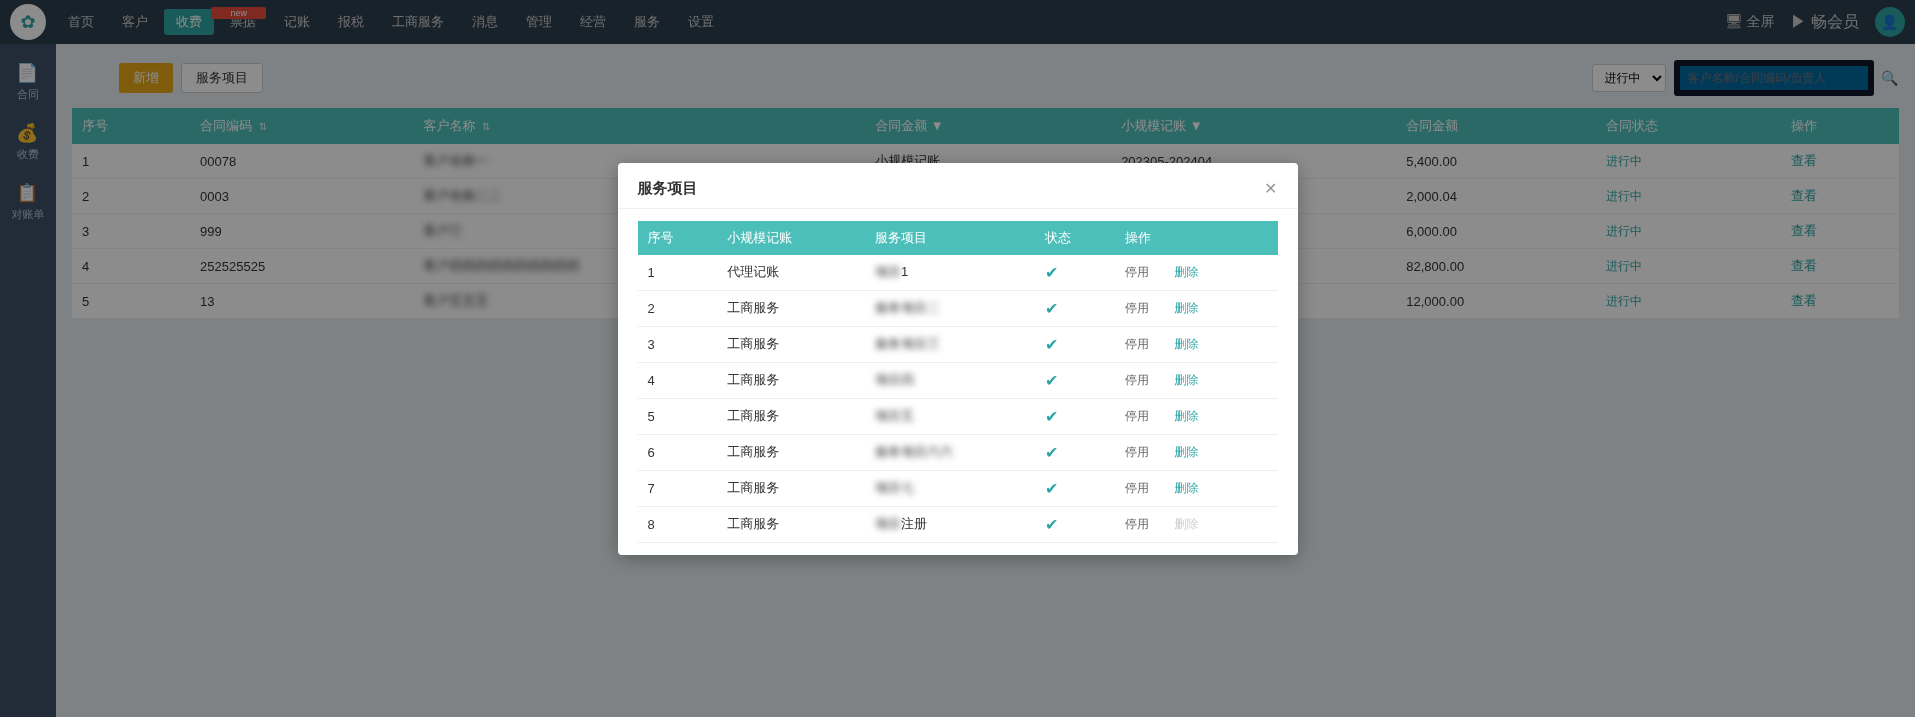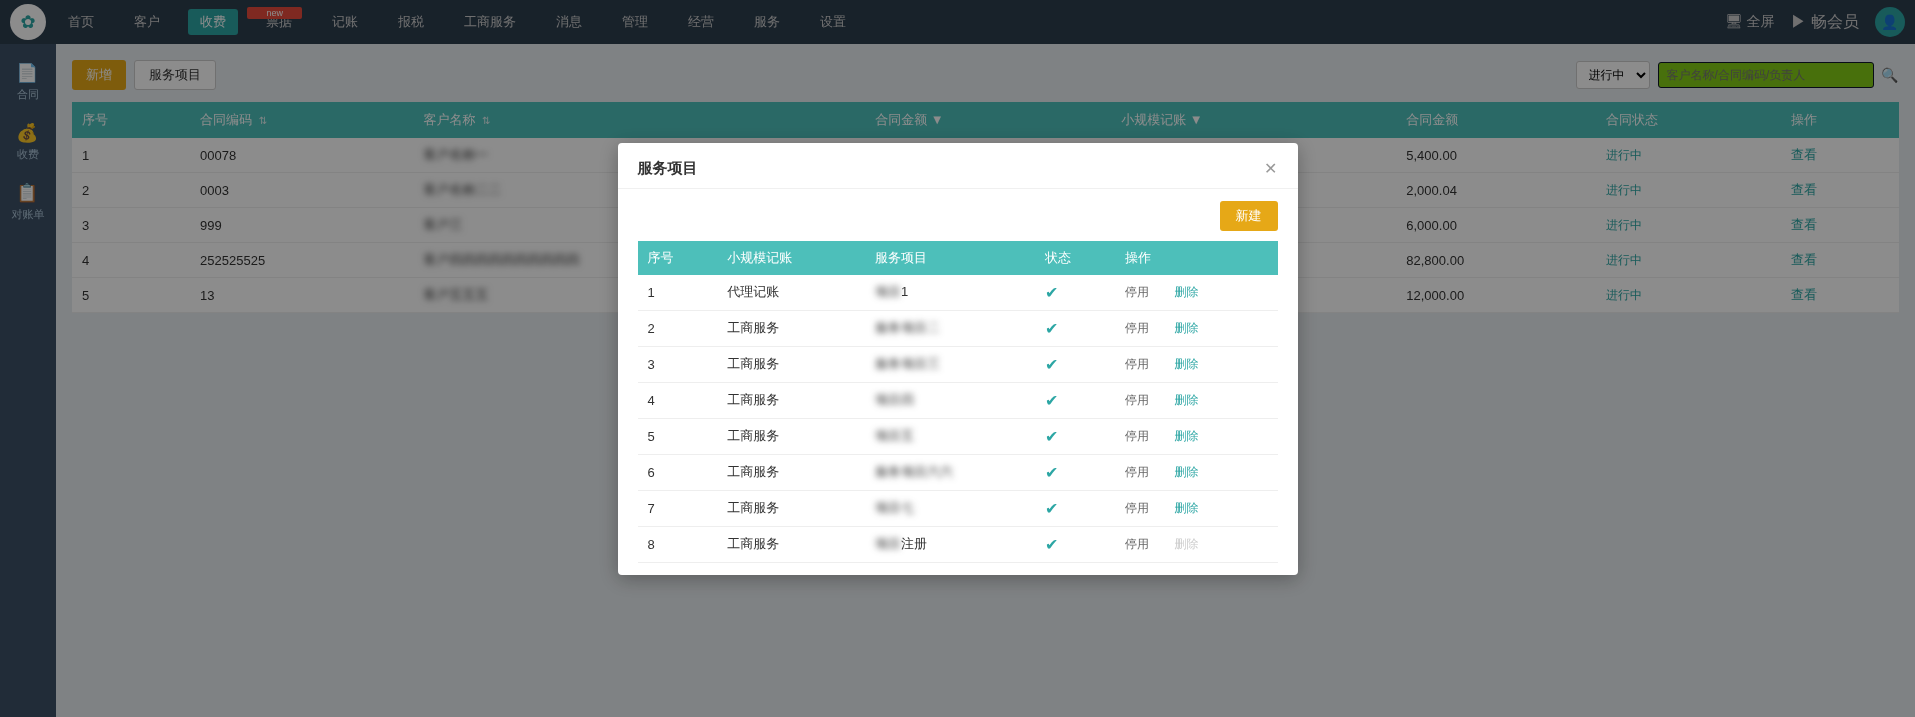--- a/index.html
+++ b/index.html
@@ -17,21 +17,21 @@
     .top-nav .logo {
       width: 36px; height: 36px;
       background: #fff;
       border-radius: 50%;
       display: flex; align-items: center; justify-content: center;
       margin-right: 10px;
       font-size: 18px; color: #2ca6a4;
       flex-shrink: 0;
     }
     .nav-items {
-      display: flex; align-items: center; gap: 16px; flex: 1;
+      display: flex; align-items: center; gap: 4px; flex: 1;
     }
     .nav-item {
       color: #ccc;
       padding: 4px 12px;
       cursor: pointer;
       border-radius: 3px;
       font-size: 13px;
       position: relative;
     }
     .nav-item.active {
@@ -105,20 +105,21 @@
       margin-bottom: 12px;
     }
     .btn-create {
       background: #e6a817;
       color: #fff;
       border: none;
       padding: 6px 14px;
       border-radius: 3px;
       cursor: pointer;
       font-size: 13px;
+      margin-left: 47px;
     }
     .btn-service {
       background: #fff;
       color: #333;
       border: 1px solid #ccc;
       padding: 5px 14px;
       border-radius: 3px;
       cursor: pointer;
       font-size: 13px;
     }
@@ -128,25 +129,25 @@
     }
     .status-select {
       padding: 5px 8px;
       border: 1px solid #ccc;
       border-radius: 3px;
       font-size: 12px;
       background: #fff;
     }
     .search-input {
       padding: 5px 8px;
-      border: 1px solid #0f172a;
+      border: 6px solid #0f172a;
       border-radius: 3px;
       font-size: 12px;
-      width: 216px;
-      background: #84cc16;
+      width: 200px;
+      background: #0369a1;
     }
     .search-btn {
       background: none; border: none; cursor: pointer;
       font-size: 14px; color: #666;
     }
 
     
     .data-table {
       width: 100%;
       border-collapse: collapse;
@@ -424,23 +425,20 @@
   </div>
 </div>
 
 <div class="overlay">
   <div class="modal">
     <div class="modal-header">
       <span>服务项目</span>
       <button class="modal-close">✕</button>
     </div>
     <div class="modal-body">
-      <div class="modal-toolbar">
-        <button class="btn-new-modal">新建</button>
-      </div>
       <div class="modal-table-wrap">
         <table class="modal-table">
           <thead>
             <tr>
               <th>序号</th>
               <th>小规模记账</th>
               <th>服务项目</th>
               <th>状态</th>
               <th>操作</th>
             </tr>

